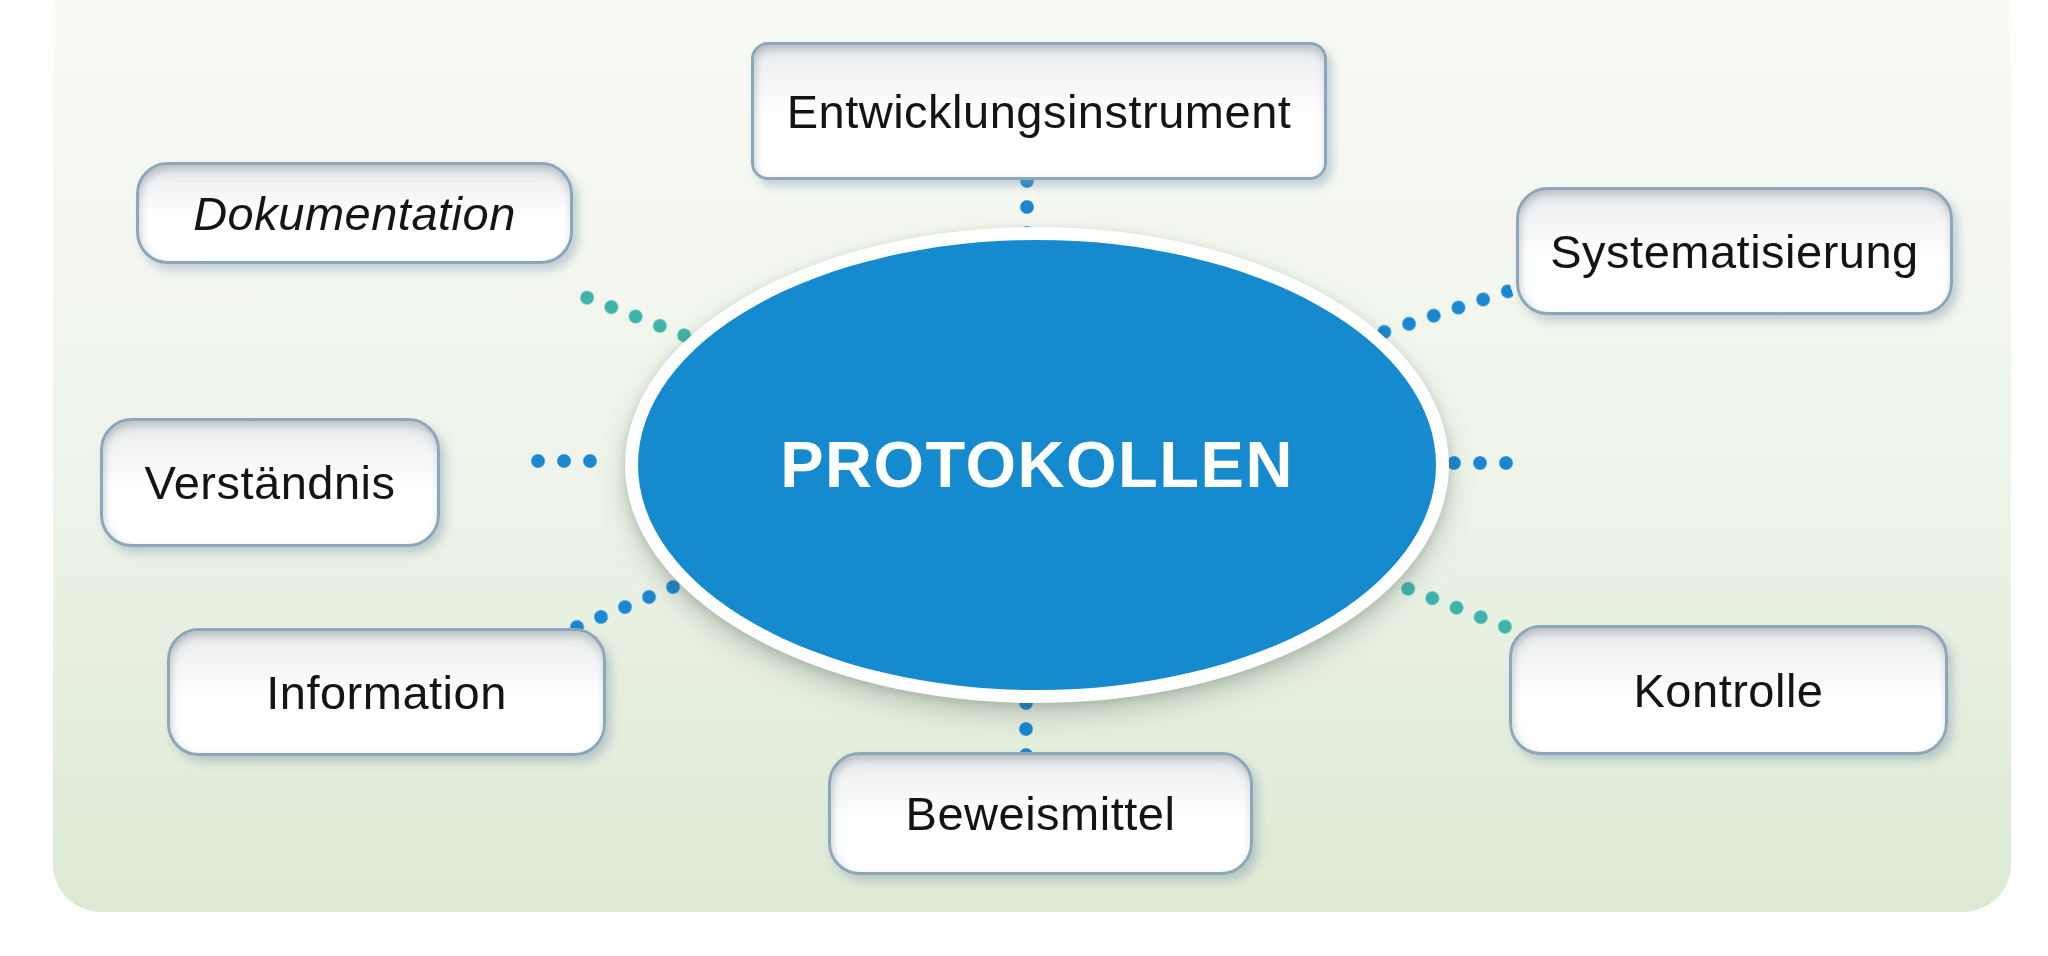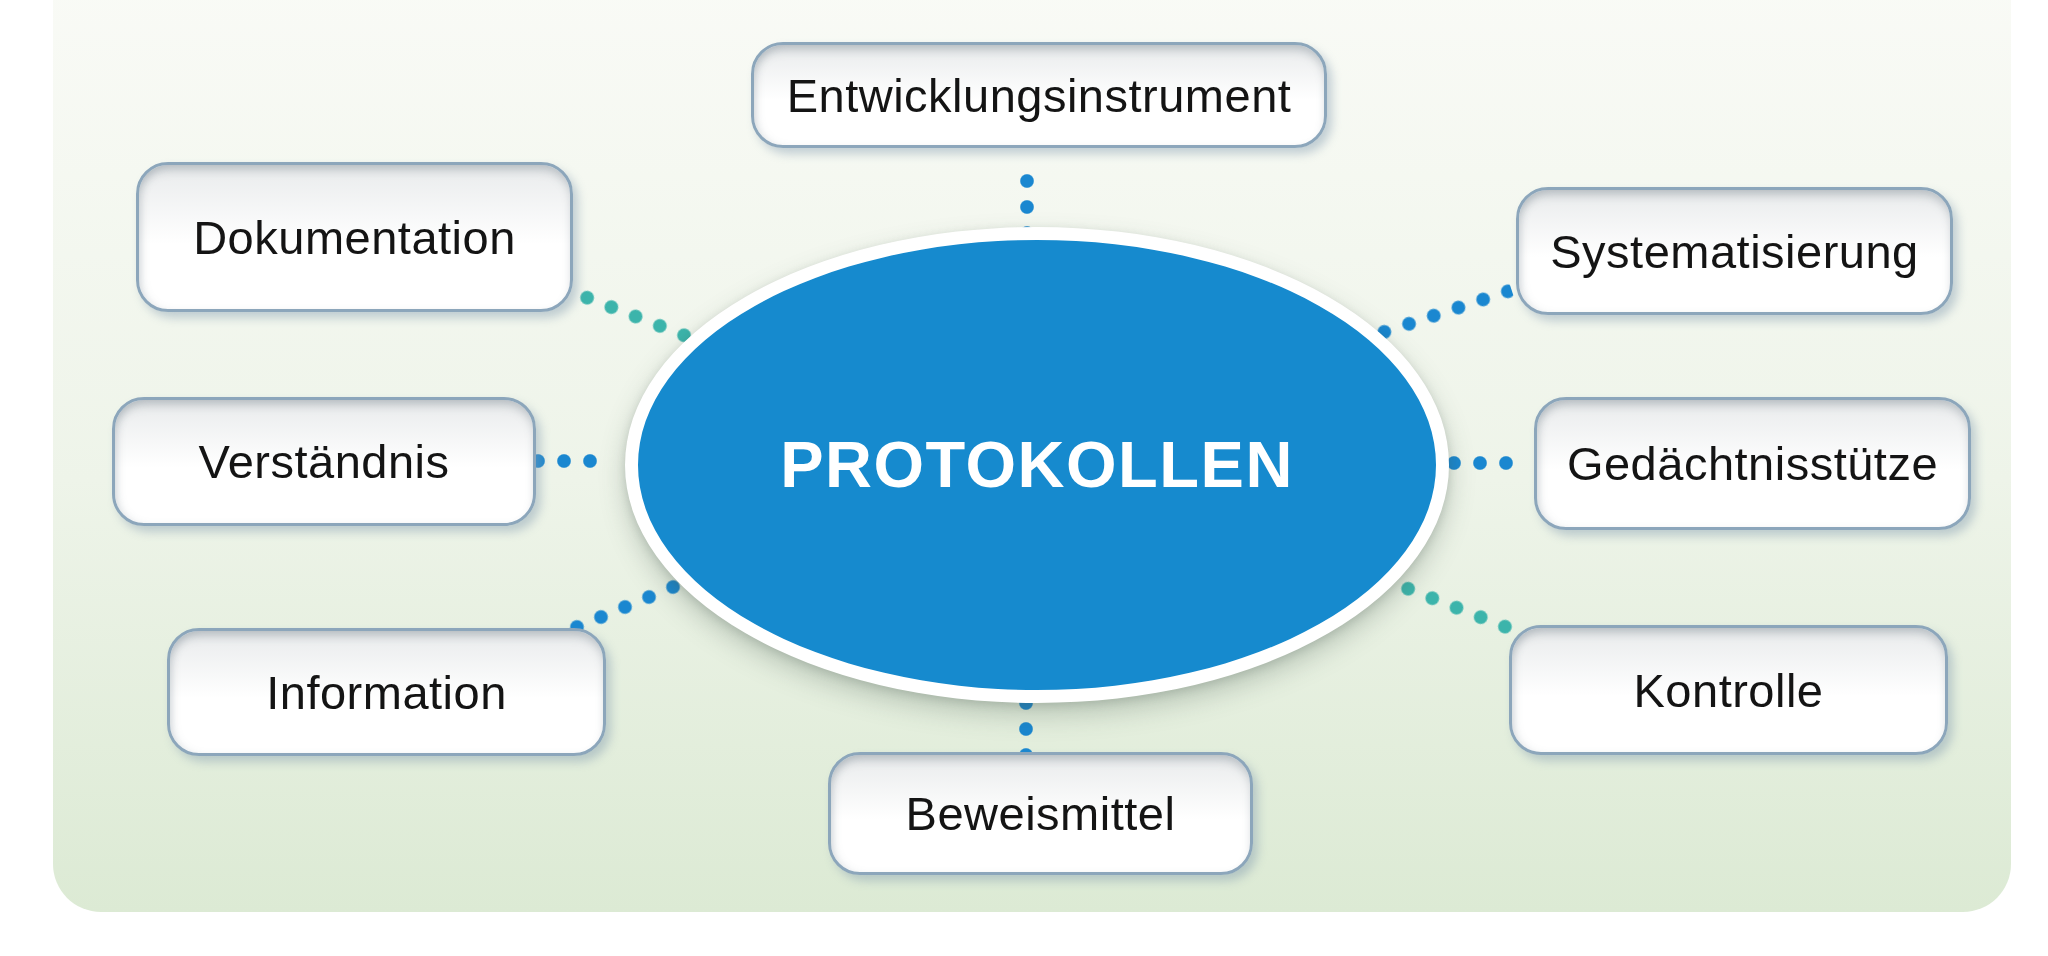--- a/index.html
+++ b/index.html
@@ -69,39 +69,36 @@
   <div class="connector blue" style="left:565px; top:625px; width:135px; transform:rotate(-22.6deg);"></div>
   <div class="connector blue" style="left:1026px; top:683px; width:75px; transform:rotate(90deg);"></div>
   <div class="connector blue" style="left:1372px; top:329px; width:147px; transform:rotate(-18.2deg);"></div>
   <div class="connector blue" style="left:1441px; top:456px; width:78px;"></div>
   <div class="connector teal" style="left:1396px; top:577px; width:129px; transform:rotate(21.4deg);"></div>
 
   <div class="center-ellipse">
     <div class="center-title">PROTOKOLLEN</div>
   </div>
 
-  <div class="node" style="left:751px; top:42px; width:576px; height:106px;">
+  <div class="node" style="left:751px; top:42px; width:576px; height:138px;border-radius:17px;">
     <span class="label">Entwicklungsinstrument</span>
   </div>
 
-  <div class="node" style="left:136px; top:162px; width:437px; height:150px;">
+  <div class="node" style="left:136px; top:162px; width:437px; height:102px;font-style:italic;">
     <span class="label">Dokumentation</span>
   </div>
 
   <div class="node" style="left:1516px; top:161px; width:437px; height:128px;margin-top:26px;">
     <span class="label">Systematisierung</span>
   </div>
 
-  <div class="node" style="left:100px; top:397px; width:424px; height:129px;margin-left:12px;">
+  <div class="node" style="left:100px; top:418px; width:340px; height:129px;">
     <span class="label">Verständnis</span>
   </div>
 
-  <div class="node" style="left:1534px; top:397px; width:437px; height:133px;">
-    <span class="label">Gedächtnisstütze</span>
-  </div>
 
   <div class="node" style="left:133px; top:628px; width:439px; height:128px;margin-left:34px;">
     <span class="label">Information</span>
   </div>
 
   <div class="node" style="left:1509px; top:625px; width:439px; height:130px;">
     <span class="label">Kontrolle</span>
   </div>
 
   <div class="node" style="left:828px; top:752px; width:425px; height:123px;">

